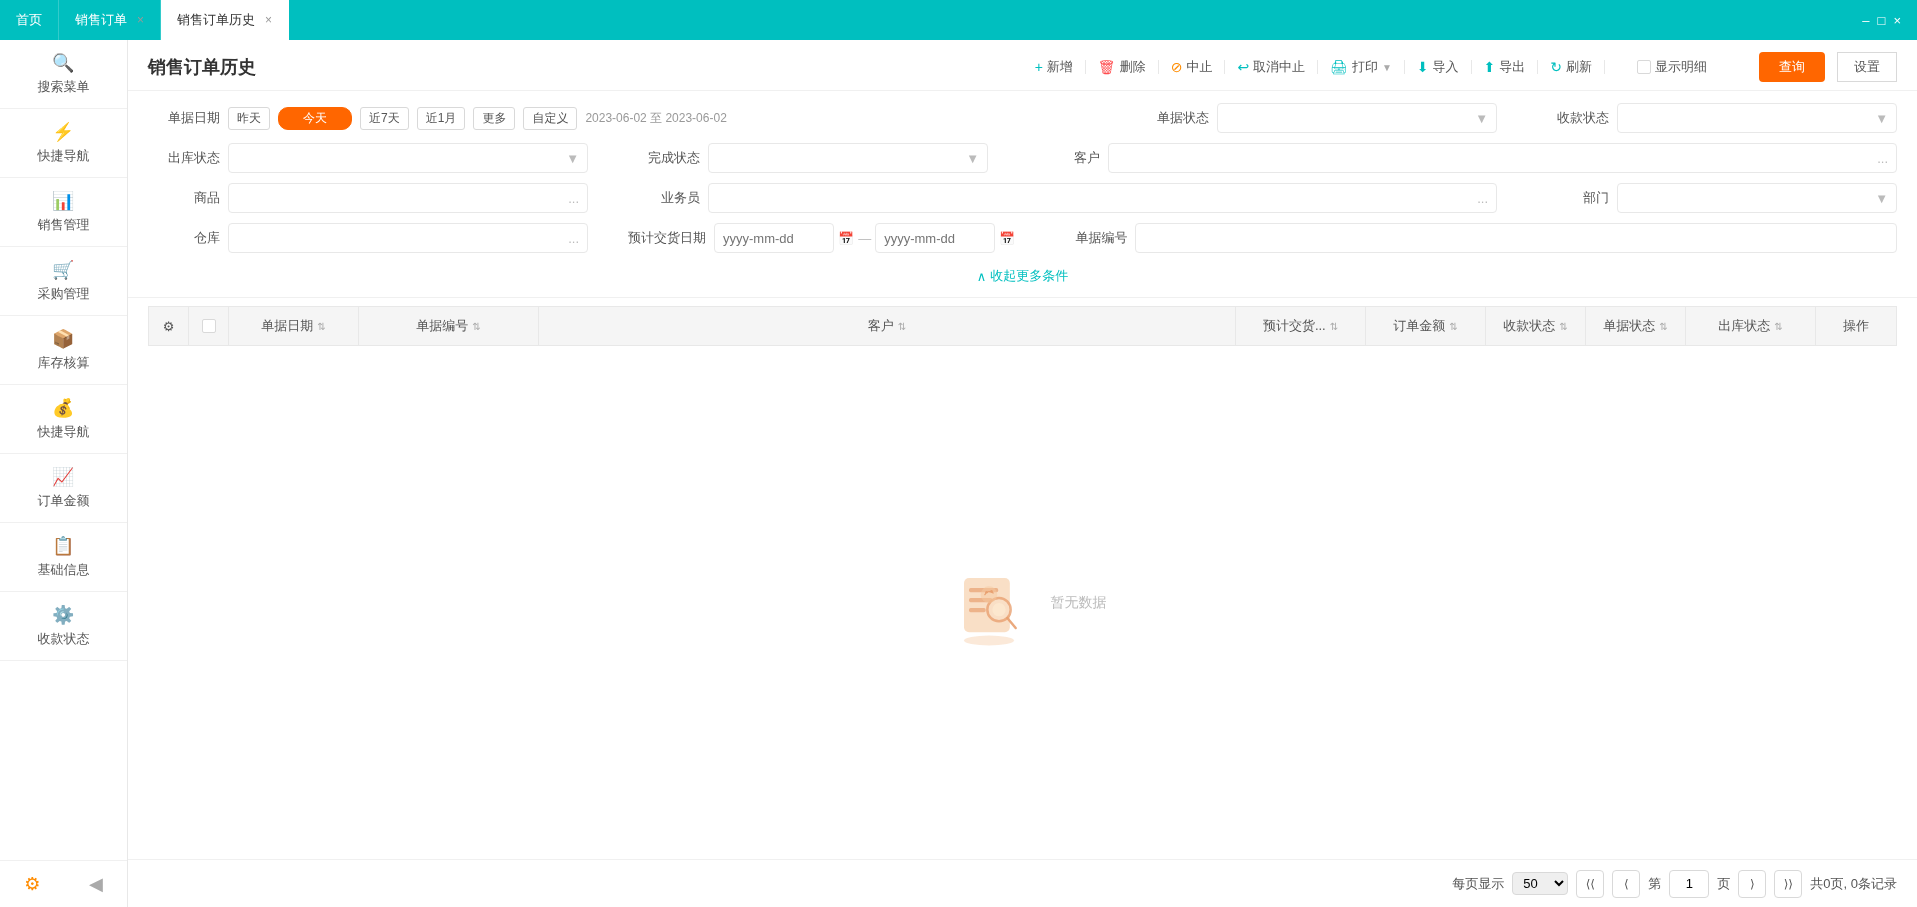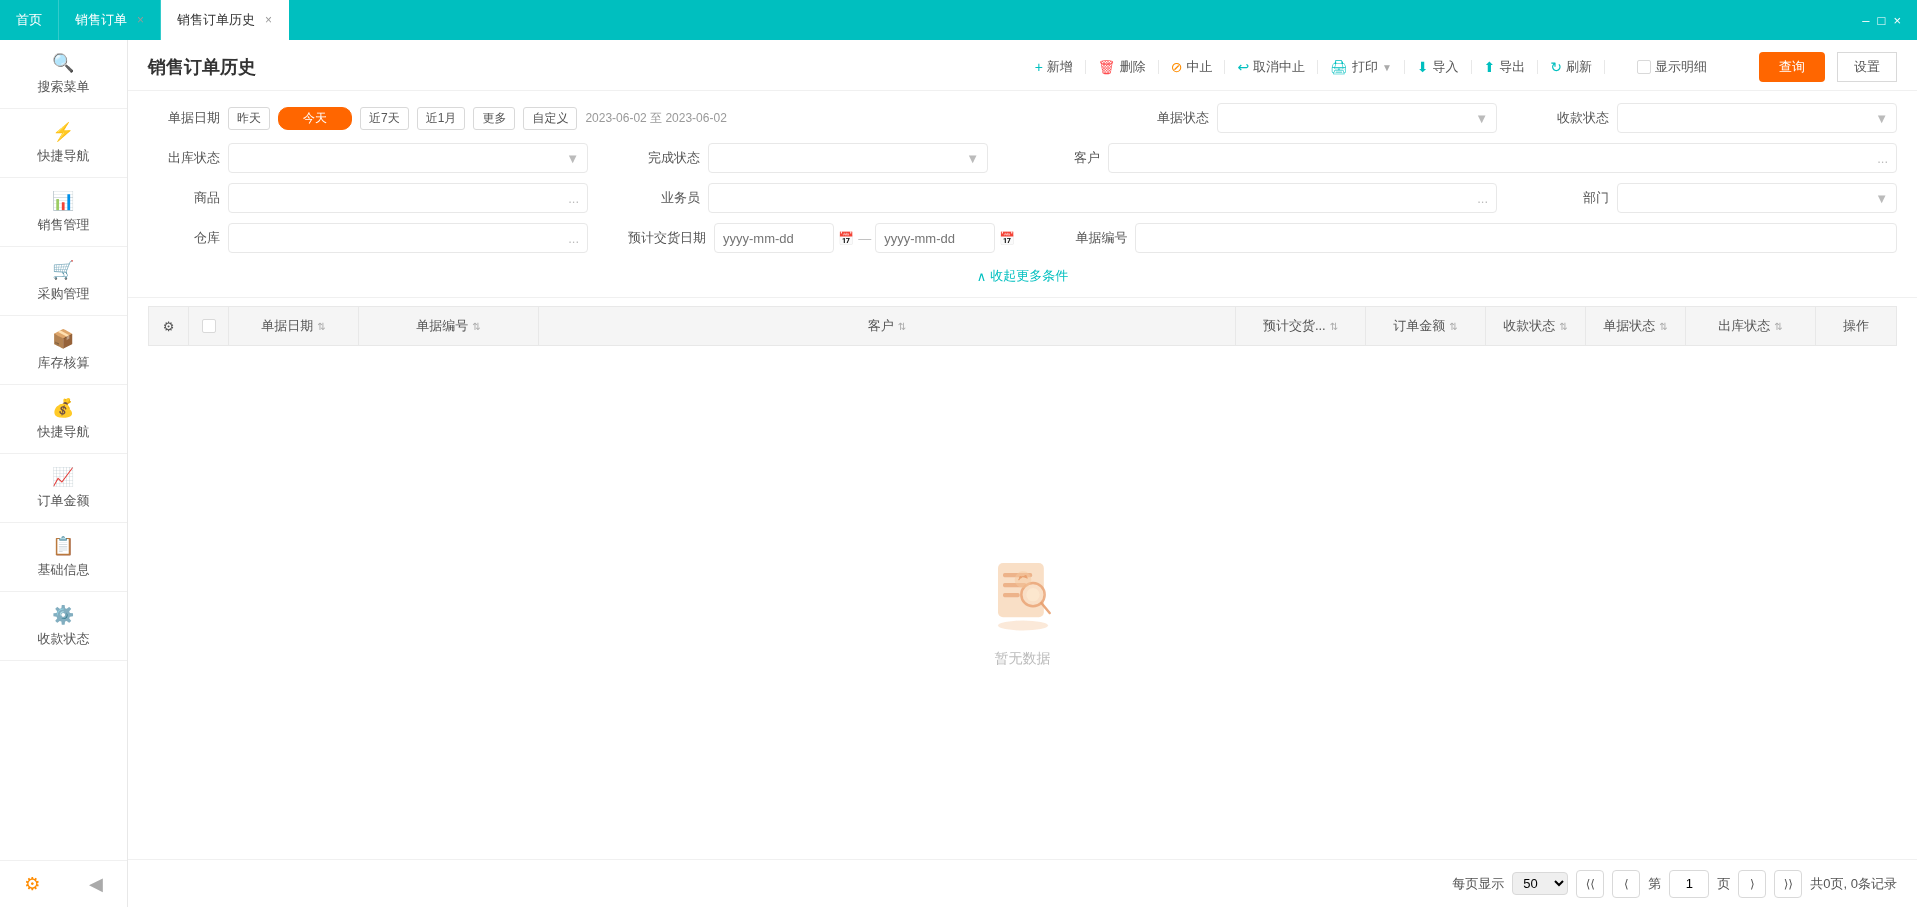--- a/index.html
+++ b/index.html
@@ -291,21 +291,20 @@
     .th-cell.pay-status { width: 100px; flex-shrink: 0; }
     .th-cell.doc-status { width: 100px; flex-shrink: 0; }
     .th-cell.out-status { width: 130px; flex-shrink: 0; }
     .th-cell.action { width: 80px; flex-shrink: 0; border-right: none; }
     .sort-icon { color: #aaa; font-size: 10px; }
 
     
     .empty-state {
       flex: 1;
       display: flex;
-      flex-direction: column;
       align-items: center;
       justify-content: center;
       gap: 12px;
     }
     .empty-icon {
       width: 100px;
       height: 100px;
     }
     .empty-text {
       color: #bbb;

